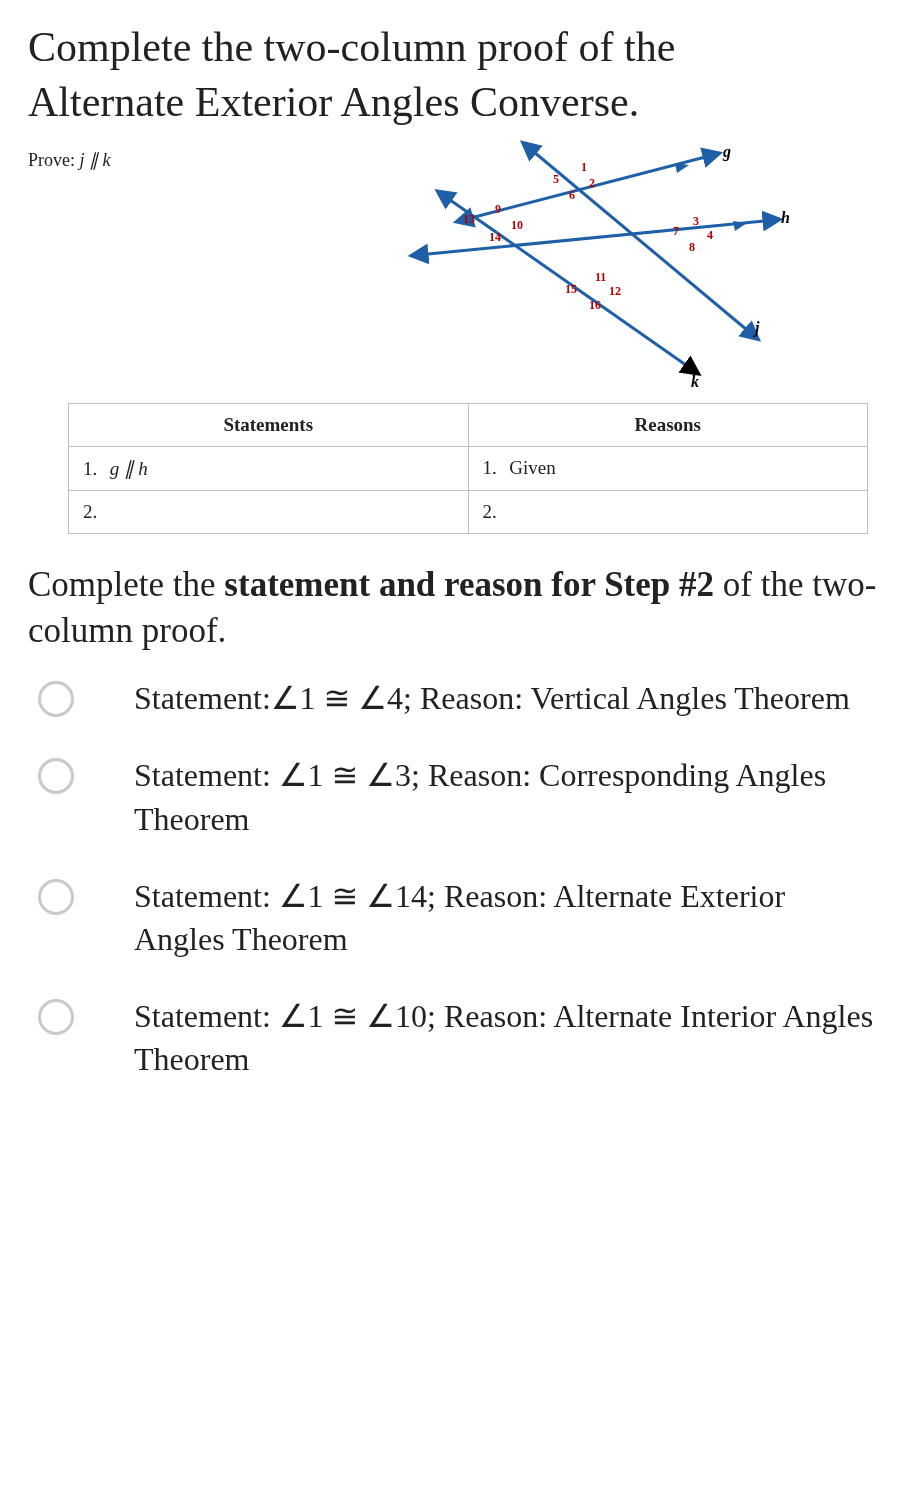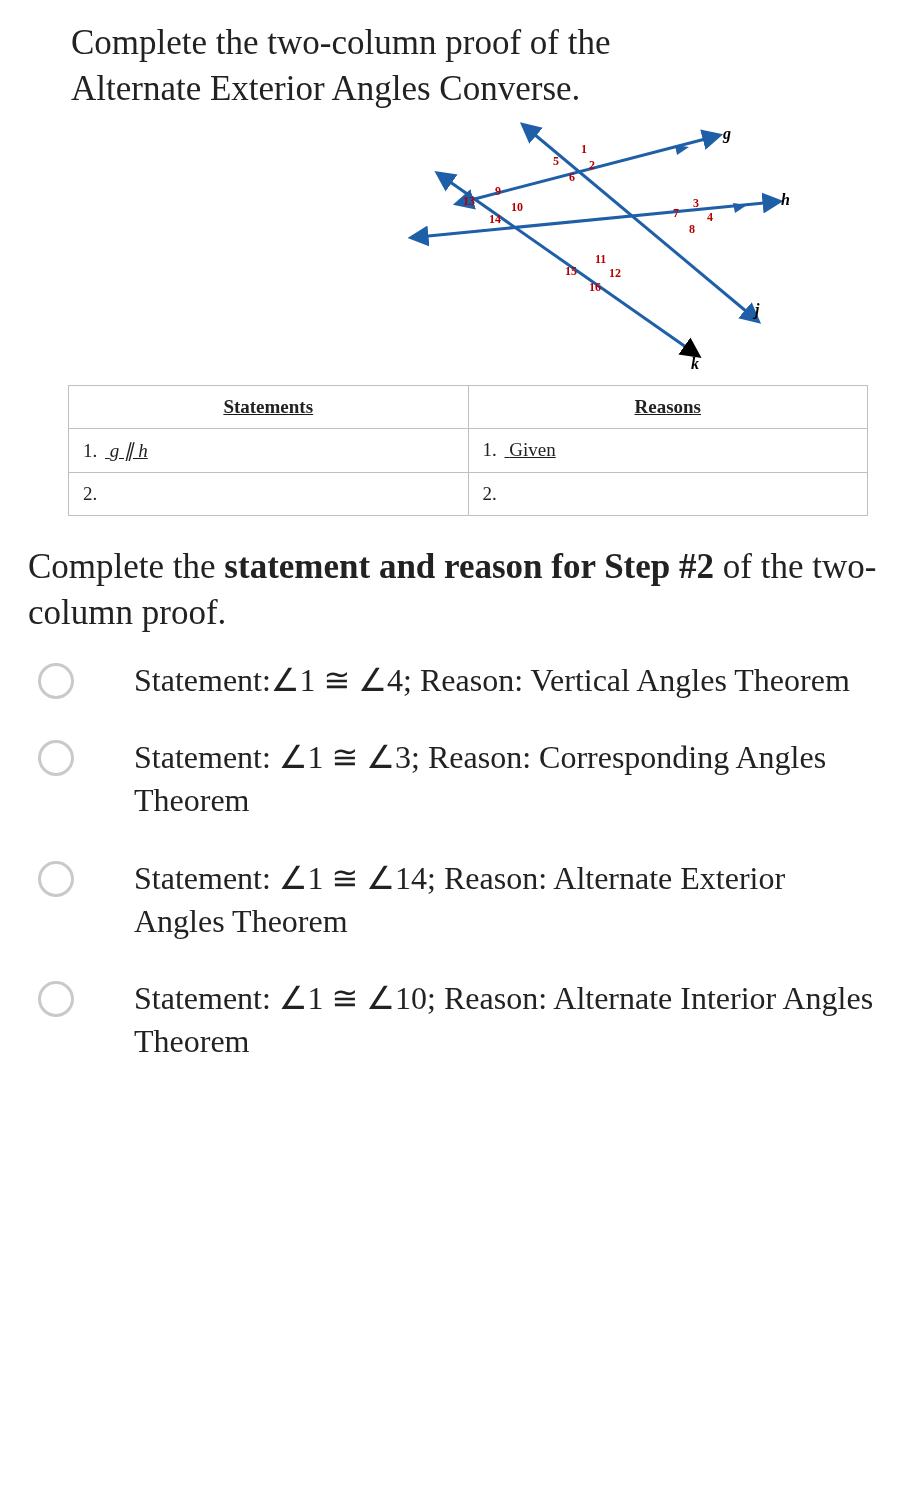--- a/index.html
+++ b/index.html
@@ -4,46 +4,44 @@
 <style>
   * { box-sizing: border-box; margin: 0; padding: 0; }
   body {
     font-family: Georgia, 'Times New Roman', serif;
     background: #ffffff;
     color: #1a1a1a;
     width: 906px;
     padding: 20px 28px;
   }
   .heading {
-    font-size: 35px;
+    font-size: 42px;
     line-height: 1.3;
     font-weight: 400;
     color: #222;
     margin-bottom: 6px;
-    margin-left: 43px;
   }
   .given-prove {
     font-size: 18px;
     color: #222;
     margin-top: 8px;
   }
   .top-row {
     display: flex;
     flex-direction: row;
     align-items: flex-start;
   }
   .gp-col { flex: 0 0 300px; }
   .diagram-wrap { flex: 1; display:flex; justify-content:center; }
   .diagram { width: 420px; height: 260px; }
   table.proof {
     border-collapse: collapse;
     width: 800px;
     margin: 8px 0 28px 40px;
     font-family: Georgia, serif;
-    text-decoration: underline;
   }
   table.proof th, table.proof td {
     border: 1px solid #bfbfbf;
     padding: 10px 14px;
     vertical-align: top;
     font-size: 19px;
     color: #222;
   }
   table.proof th {
     font-weight: 600;
@@ -98,20 +96,24 @@
 </head>
 <body>
 
 <div class="heading">
   <span>Complete the two-column proof of the</span><br>
   <span>Alternate Exterior Angles Converse.</span>
 </div>
 
 <div class="top-row">
   <div class="gp-col">
+    <div class="given-prove" style="margin-top:14px">
+      <span>Prove:</span>
+      <span class="ital">j ∥ k</span>
+    </div>
   </div>
 
   <div class="diagram-wrap">
     <svg class="diagram" viewBox="0 0 420 260">
       <defs>
         <marker id="arr" viewBox="0 0 10 10" refX="5" refY="5" markerWidth="7" markerHeight="7" orient="auto-start-reverse">
           <path d="M0 0 L10 5 L0 10 z" fill="#1e5fa8"></path>
         </marker>
         <marker id="arrk" viewBox="0 0 10 10" refX="5" refY="5" markerWidth="7" markerHeight="7" orient="auto-start-reverse">
           <path d="M0 0 L10 5 L0 10 z" fill="#000"></path>

